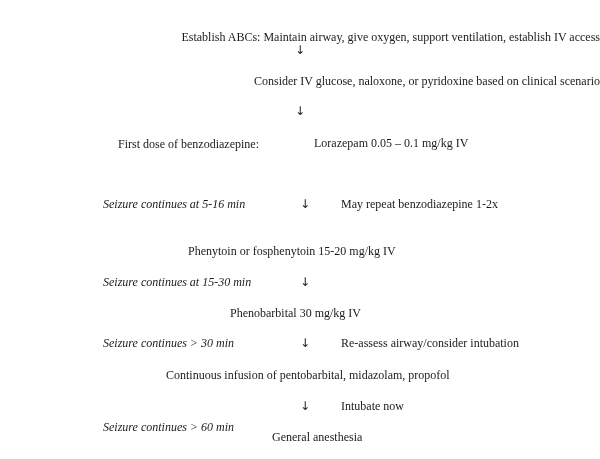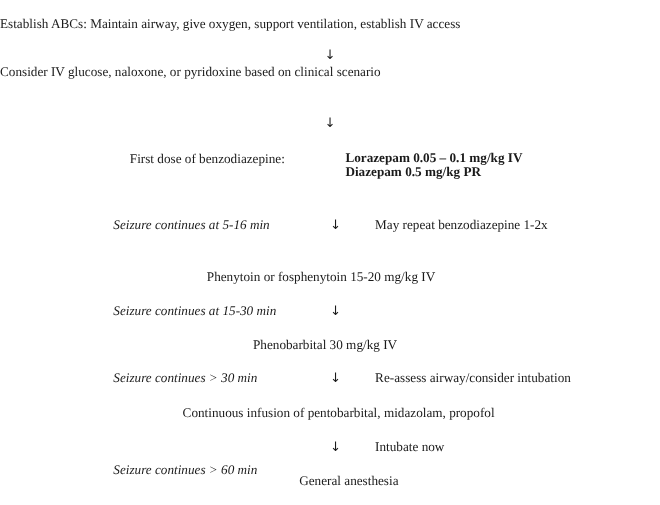--- a/index.html
+++ b/index.html
@@ -17,50 +17,50 @@
       color: #1a1a1a;
     }
     .abs {
       position: absolute;
       white-space: nowrap;
       line-height: 14px;
     }
     .center {
       left: 0;
       width: 600px;
-      text-align: left;
+      text-align: right;
+      margin-top: 16px;
     }
     .italic { font-style: italic; }
     .arrow {
       font-family: "DejaVu Sans", sans-serif;
       font-size: 12px;
       line-height: 14px;
     }
     .drug-list {
       line-height: 13px;
     }
-    .drug-list div { white-space: nowrap; font-weight: bold; }
+    .drug-list div { white-space: nowrap; }
   </style>
 </head>
 <body>
 
 <div>
 
   <div class="abs center" style="top:14px;">Establish ABCs:   Maintain airway, give oxygen, support ventilation, establish IV access</div>
 
   <div class="abs arrow" style="top:43px; left:295px;">↓</div>
 
   <div class="abs center" style="top:58px;">Consider IV glucose, naloxone, or pyridoxine based on clinical scenario</div>
 
   <div class="abs arrow" style="top:104px; left:295px;">↓</div>
 
   <div class="abs" style="top:137px; left:118px;">First dose of benzodiazepine:</div>
   <div class="abs drug-list" style="top:137px; left:314px;">
     <div>Lorazepam  0.05 – 0.1 mg/kg IV</div>
-    <div>Diazepam  0.5 mg/kg PR</div>
   </div>
 
   <div class="abs italic" style="top:197px; left:103px;">Seizure continues at 5-16 min</div>
   <div class="abs arrow" style="top:197px; left:300px;">↓</div>
   <div class="abs" style="top:197px; left:341px;">May repeat benzodiazepine 1-2x</div>
 
   <div class="abs" style="top:244px; left:188px;">Phenytoin or fosphenytoin 15-20 mg/kg IV</div>
 
   <div class="abs italic" style="top:275px; left:103px;">Seizure continues at 15-30 min</div>
   <div class="abs arrow" style="top:275px; left:300px;">↓</div>

